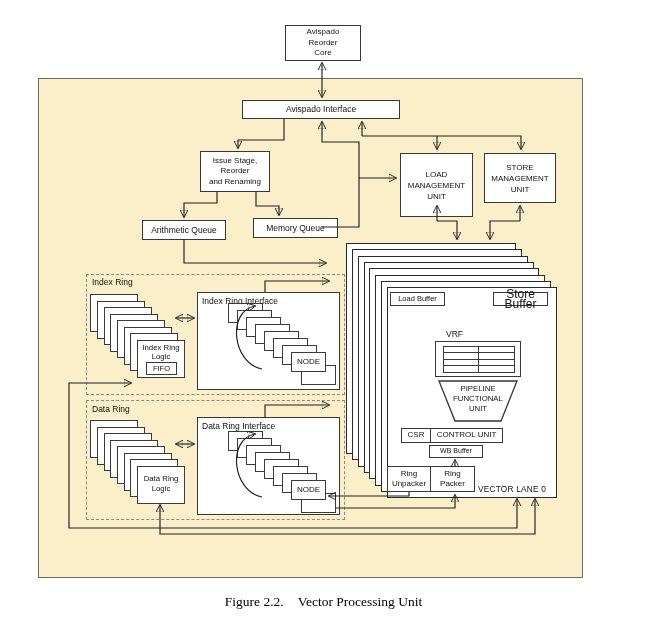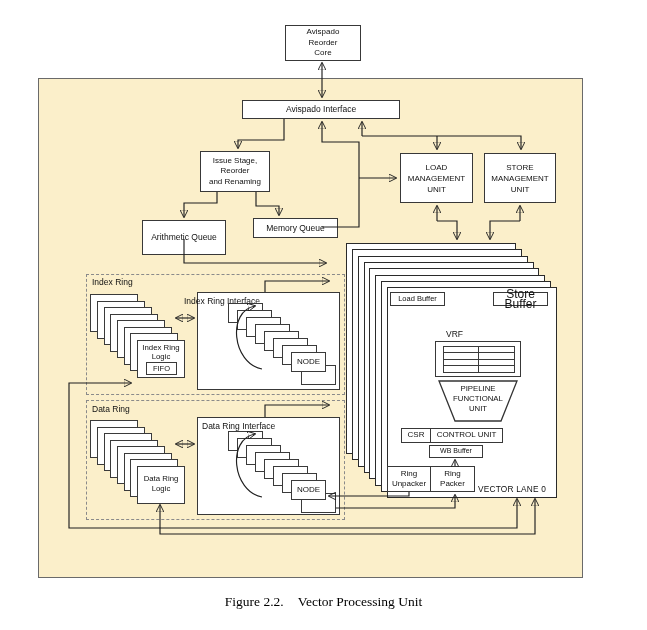--- a/index.html
+++ b/index.html
@@ -41,32 +41,32 @@
   <div class="box" style="left:242px;top:100px;width:158px;height:19px;font-size:8.5px;">
     <div>Avispado Interface</div>
   </div>
 
   <div class="box" style="left:200px;top:151px;width:70px;height:41px;line-height:10.3px;">
     <div>Issue Stage,</div>
     <div>Reorder</div>
     <div>and Renaming</div>
   </div>
 
-  <div class="box" style="left:400px;top:153px;width:73px;height:50px;line-height:11px;">
+  <div class="box" style="left:400px;top:153px;width:73px;height:64px;line-height:11px;">
     <div>LOAD</div>
     <div>MANAGEMENT</div>
     <div>UNIT</div>
   </div>
   <div class="box" style="left:484px;top:153px;width:72px;height:50px;line-height:11px;">
     <div>STORE</div>
     <div>MANAGEMENT</div>
     <div>UNIT</div>
   </div>
 
-  <div class="box" style="left:142px;top:220px;width:84px;height:35px;font-size:8.5px;">
+  <div class="box" style="left:142px;top:220px;width:84px;height:20px;font-size:8.5px;">
     <div>Arithmetic Queue</div>
   </div>
   <div class="box" style="left:237px;top:218px;width:85px;height:20px;font-size:8.5px;margin-left:16px;">
     <div>Memory Queue</div>
   </div>
 
   <div class="dashedbox" style="left:86px;top:274px;width:259px;height:121px;"></div>
   <div class="lbl" style="left:92px;top:277px;font-size:8.5px;">Index Ring</div>
 
   <div class="card" style="left:90px;top:294px;width:48px;height:38px;"></div>
@@ -78,21 +78,21 @@
   <div class="card" style="left:130px;top:333px;width:48px;height:38px;"></div>
   <div class="card" style="left:137px;top:340px;width:48px;height:38px;font-size:7.8px;line-height:9px;text-align:center;padding-top:2px;">
     <div>Index Ring</div>
     <div>Logic</div>
   </div>
   <div class="card" style="left:146px;top:362px;width:31px;height:13px;font-size:7.5px;line-height:11px;text-align:center;">
     <span>FIFO</span>
   </div>
 
   <div class="box" style="left:197px;top:292px;width:143px;height:98px;"></div>
-  <div class="lbl" style="left:184px;top:296px;font-size:8.5px;">Index Ring Interface</div>
+  <div class="lbl" style="left:202px;top:296px;font-size:8.5px;">Index Ring Interface</div>
 
   <div class="card" style="left:228px;top:303px;width:35px;height:20px;"></div>
   <div class="card" style="left:237px;top:310px;width:35px;height:20px;"></div>
   <div class="card" style="left:246px;top:317px;width:35px;height:20px;"></div>
   <div class="card" style="left:255px;top:324px;width:35px;height:20px;"></div>
   <div class="card" style="left:264px;top:331px;width:35px;height:20px;"></div>
   <div class="card" style="left:273px;top:338px;width:35px;height:20px;"></div>
   <div class="card" style="left:282px;top:345px;width:35px;height:20px;"></div>
   <div class="card" style="left:301px;top:365px;width:35px;height:20px;"></div>
   <div class="card" style="left:291px;top:352px;width:35px;height:20px;font-size:8px;line-height:18px;text-align:center;">

